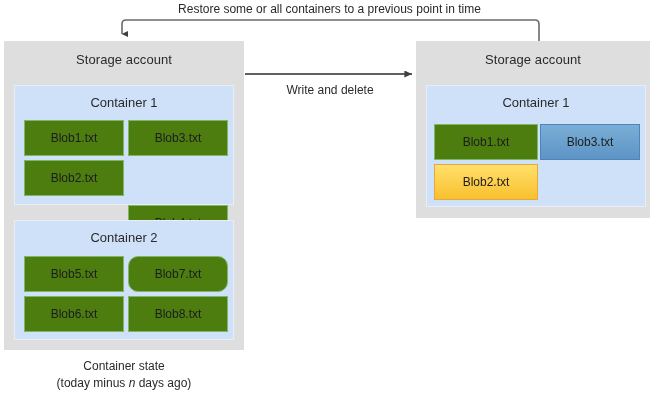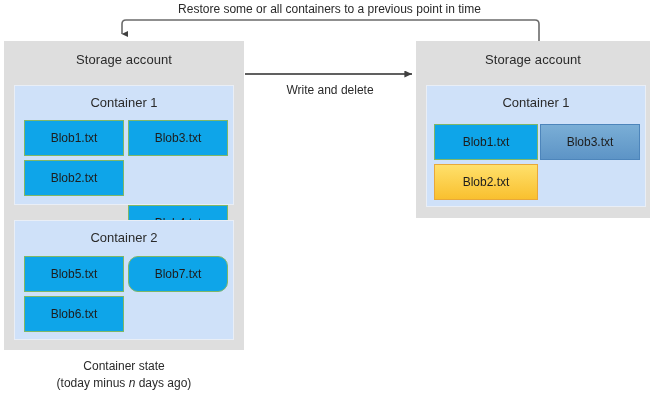--- a/index.html
+++ b/index.html
@@ -81,21 +81,21 @@
     position: absolute;
     box-sizing: border-box;
     font-size: 12px;
     color: #1d1d1d;
     display: flex;
     align-items: center;
     justify-content: center;
     text-align: center;
   }
   .blob.green {
-    background: #0ea5e9;
+    background: #4d7c0f;
     border: 1px solid #7fb768;
   }
   .blob.blue {
     background: linear-gradient(180deg, #7aaed6 0%, #5d94c6 100%);
     border: 1px solid #4d85bb;
   }
   .blob.yellow {
     background: linear-gradient(180deg, #ffe06b 0%, #f9c02f 100%);
     border: 1px solid #e8a83a;
   }
@@ -182,20 +182,21 @@
   <div class="blob green l1b3">Blob3.txt</div>
   <div class="blob green l1b2">Blob2.txt</div>
   <div class="blob green l1b4">Blob4.txt</div>
 
   <div class="container-box l2">
     <div class="container-title">Container 2</div>
   </div>
   <div class="blob green l2b5">Blob5.txt</div>
   <div class="blob green l2b7">Blob7.txt</div>
   <div class="blob green l2b6">Blob6.txt</div>
+  <div class="blob green l2b8">Blob8.txt</div>
 
   <div class="label" id="container-state-caption">
     <div>Container state</div>
     <div><span>(today minus </span><span class="em">n</span><span> days ago)</span></div>
   </div>
 
   <div class="storage-account right">
     <div class="account-title">Storage account</div>
   </div>
 

